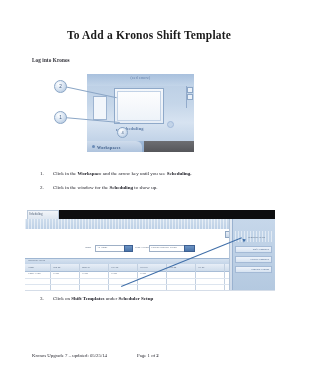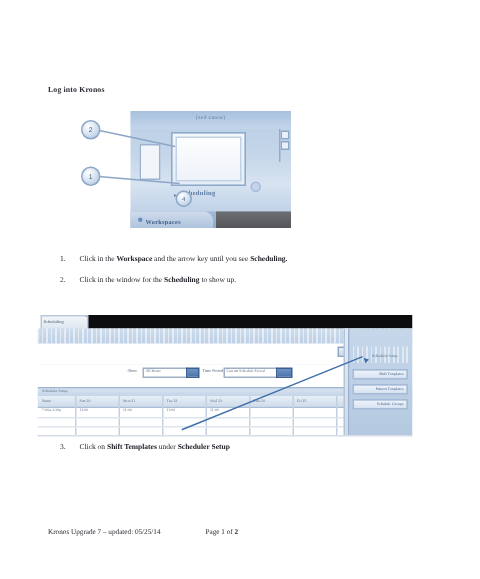--- a/index.html
+++ b/index.html
@@ -263,20 +263,21 @@
   }
   .footer-left{}
   .footer-right{margin-left:30px;}
   .footer b{font-weight:bold;}
 </style>
 </head>
 <body>
 
 <div class="page">
 
+  <div class="doc-title">To Add a Kronos Shift Template</div>
 
   <div class="sub-label">Log into Kronos</div>
 
   <div class="fig1">
     <div class="f1-topband"></div>
     <div class="f1-title">(zed zmow)</div>
     <div class="f1-rightcol"></div>
     <div class="f1-rightbox1"></div>
     <div class="f1-rightbox2"></div>
     <div class="f1-side"></div>

